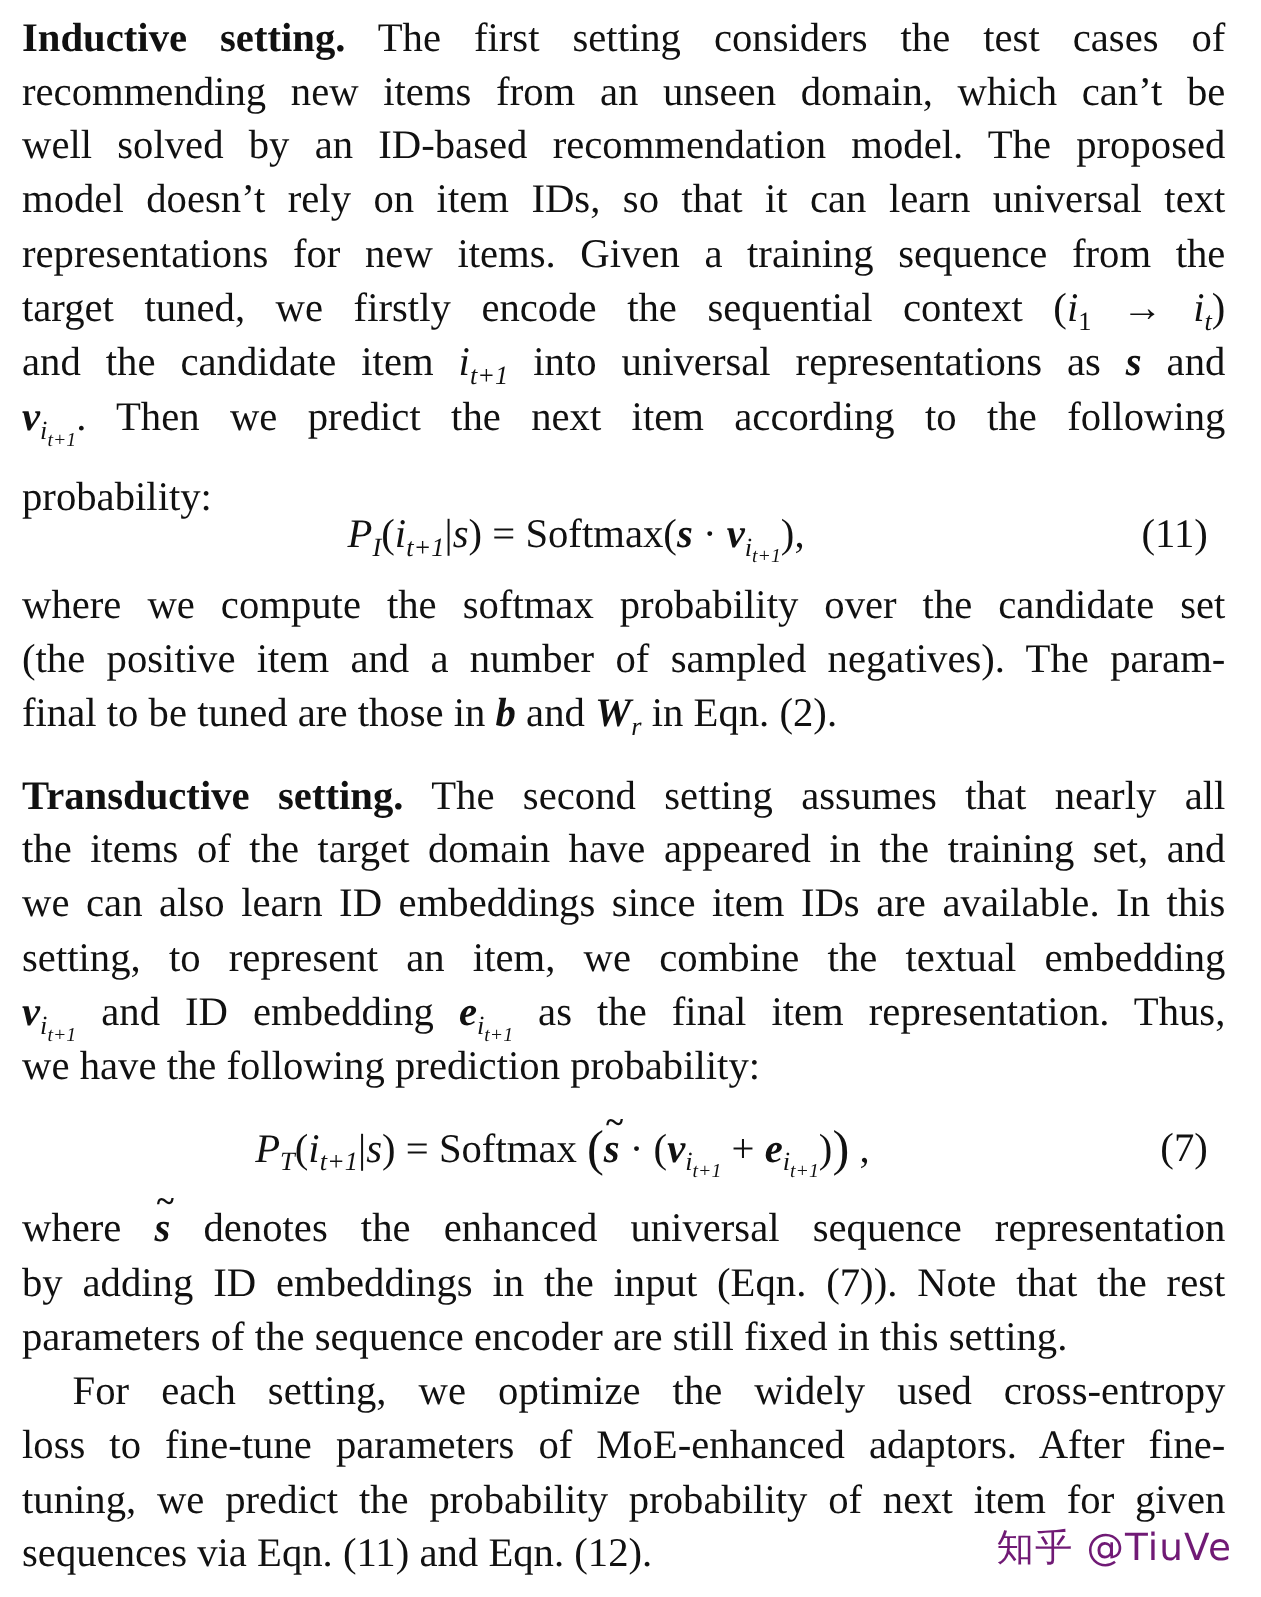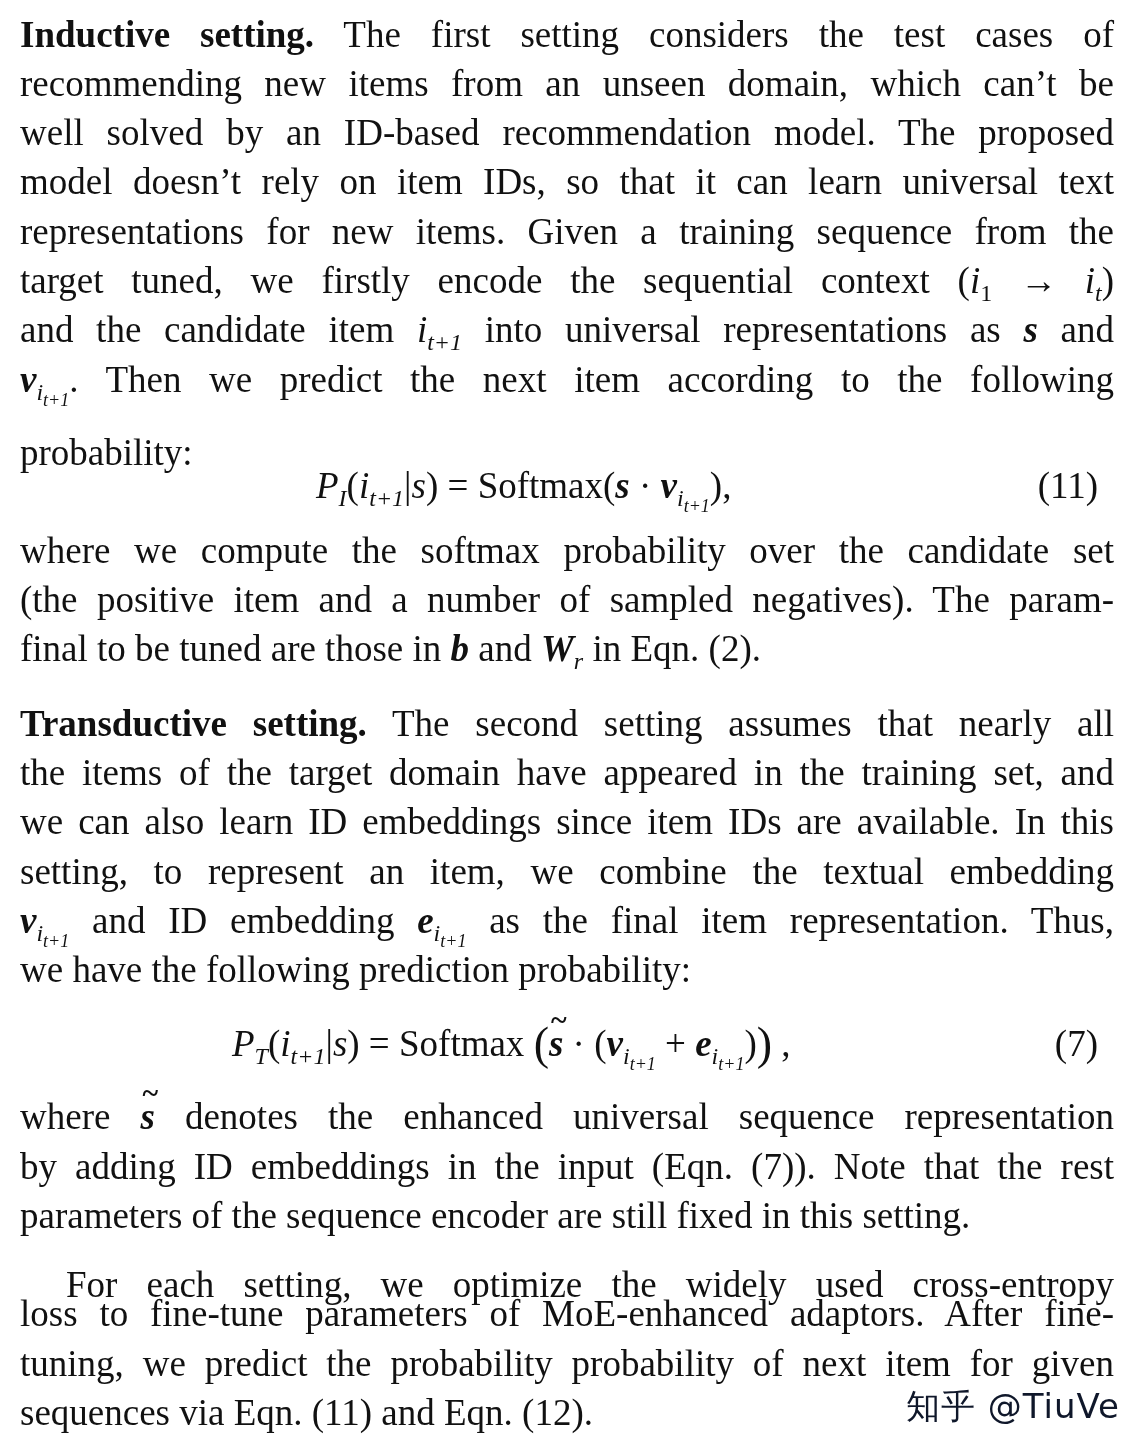--- a/index.html
+++ b/index.html
@@ -8,35 +8,35 @@
     font-family: "Liberation Serif", "DejaVu Serif", serif;
     color: #111111;
   }
   .page { position: absolute; left: 20px; top: 0; width: 1094px; }
   .line {
     position: absolute; left: 0; width: 1094px;
     font-size: 37px; line-height: 49px; height: 49px;
     white-space: nowrap; text-align: justify; text-align-last: justify;
   }
   .line.last { text-align-last: left; }
-  .indent { padding-left: 46px; width: 1048px; margin-top: 20px; }
+  .indent { padding-left: 46px; width: 1048px; }
   b.head { font-weight: bold; }
   .mi { font-style: italic; }
   .mb { font-weight: bold; font-style: italic; }
   sub { font-size: 24px; line-height: 0; vertical-align: -8px; }
   sub sub { font-size: 18px; vertical-align: -6px; }
   .eq { position: absolute; left: 0; width: 1094px; height: 60px; font-size: 37px; line-height: 60px; text-align: right; }
   .eq .body { position: absolute; white-space: nowrap; }
   .eq .num { position: absolute; right: 16px; }
   .tilde { position: relative; display: inline-block; }
   .tilde::before { content: "~"; position: absolute; left: 2px; top: -24px; font-size: 30px; font-style: normal; }
   .big { font-size: 46px; vertical-align: -3px; }
   .watermark {
     position: absolute; right: 26px; top: 1384px;
-    font-family: "DejaVu Sans", sans-serif; font-size: 34px; color: #0f172a;
+    font-family: "DejaVu Sans", sans-serif; font-size: 34px; color: #701a75;
     letter-spacing: 1px;
   }
 </style>
 </head>
 <body>
 
 <div class="page">
 
   <div class="line" style="top:10px"><b class="head">Inductive setting.</b><span> The first setting considers the test cases of</span></div>
   <div class="line" style="top:59px">recommending new items from an unseen domain, which can’t be</div>

